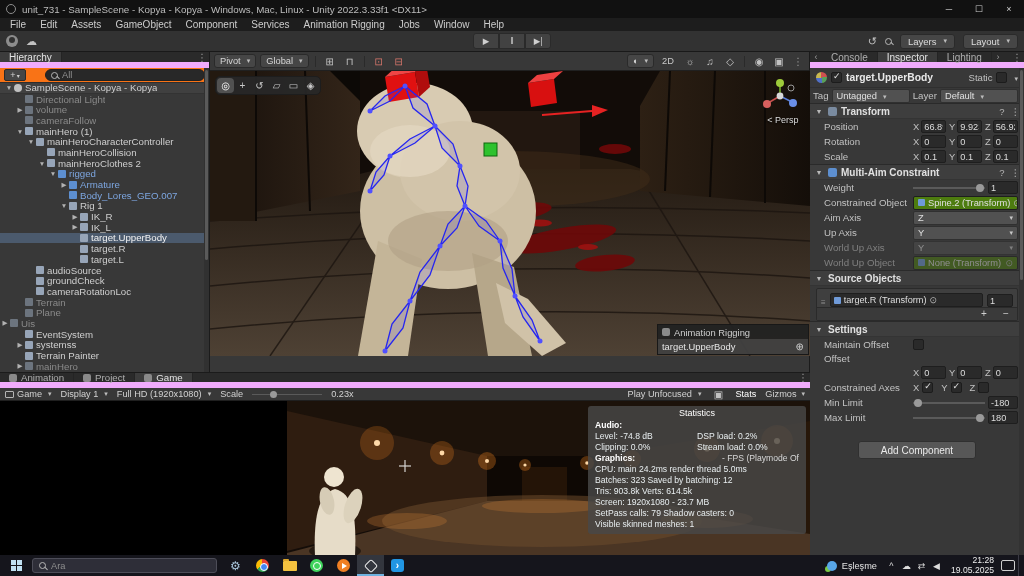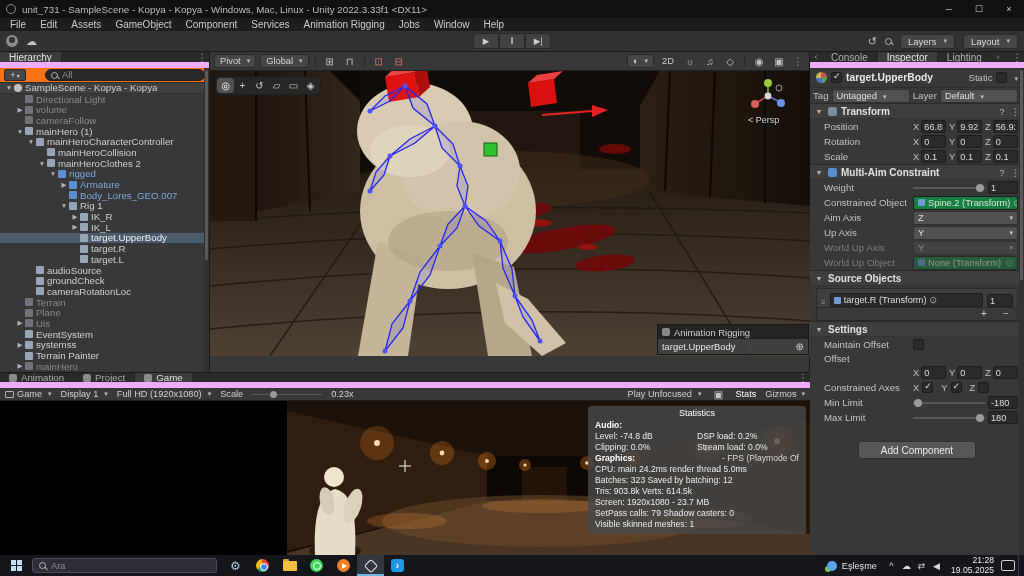--- a/index.html
+++ b/index.html
@@ -69,21 +69,21 @@
   .sico { width:16px; height:14px; display:flex; align-items:center; justify-content:center; color:#c2c2c2; font-size:10px; }
   .sico.tint { color:#d9776c; }
   .sbtn { height:14px; padding:0 4px; display:flex; align-items:center; color:#c8c8c8; font-size:9.3px; }
   .sep { width:1px; height:11px; background:#2a2a2a; margin:0 2px; flex:none; }
   .spacer { flex:1; }
   .viewport { position:relative; width:600px; height:285px; background:#000; overflow:hidden; }
   .viewport svg { display:block; }
   .tools-overlay { position:absolute; left:5px; top:5px; display:flex; background:rgba(40,40,40,.93); border:1px solid #1d1d1d; border-radius:5px; padding:1px; }
   .tool { width:17px; height:15px; display:flex; align-items:center; justify-content:center; color:#c9c9c9; font-size:10px; border-radius:4px; }
   .tool.f-active { background:#515151; color:#ffffff; }
-  .persp { position:absolute; right:16px; top:6px; width:46px; text-align:left; }
+  .persp { position:absolute; right:4px; top:6px; width:46px; text-align:center; }
   .persp-label { font-size:9px; color:#dcdcdc; text-shadow:0 1px 2px #000; }
   .rig-overlay { position:absolute; right:1px; bottom:1px; width:152px; border:1px solid #181818; font-size:9.4px; }
   .rig-head { height:14px; background:rgba(34,34,34,.95); color:#cfcfcf; display:flex; align-items:center; gap:4px; padding:0 4px; }
   .rig-ico { width:8px; height:8px; background:#8a8a8a; border-radius:2px; }
   .rig-row { height:15px; background:rgba(64,64,64,.95); color:#e6e6e6; display:flex; align-items:center; padding:0 4px; }
   .rig-add { margin-left:auto; color:#cfcfcf; font-size:10px; }
 
   
   .inspector { position:absolute; left:810px; top:52px; width:214px; height:503px; background:#383838; }
   .icontent { position:absolute; left:0; top:16px; right:0; bottom:0; overflow:hidden; }
@@ -106,21 +106,21 @@
   .hico2.blue { background:#5d8fd0; }
   .sec-right { margin-left:auto; display:flex; gap:6px; color:#b5b5b5; font-weight:normal; font-size:9.5px; }
   .iq::after { content:"?"; } .imenu::after { content:"⋮"; }
   .sld { flex:1; position:relative; height:13px; min-width:0; }
   .sld::before { content:""; position:absolute; left:0; right:0; top:6px; height:1.5px; background:#5a5a5a; }
   .sld .th { position:absolute; top:2.5px; width:8px; height:8px; border-radius:50%; background:#9a9a9a; }
   .th.right { right:1px; } .th.left { left:1px; }
   .vbox { flex:1; min-width:0; height:14px; border-radius:2px; display:flex; align-items:center; gap:3px; padding:0 4px; font-size:9.3px; color:#e0e0e0; white-space:nowrap; overflow:hidden; }
   .k-dropdown .vbox { background:#515151; border:1px solid #303030; }
   .k-dropdown .vbox::after { content:"▾"; margin-left:auto; font-size:7px; color:#c8c8c8; }
-  .k-object .vbox { background:#15803d; border:1px solid #1e1e1e;text-align:center; }
+  .k-object .vbox { background:#4d7c0f; border:1px solid #1e1e1e;text-align:center; }
   .k-object .vbox::before { content:""; width:7px; height:7px; background:#6f9ad8; border-radius:1px; flex:none; }
   .k-object .vbox::after { content:"⊙"; margin-left:auto; font-size:9px; color:#b5b5b5; }
   .f-disabled { opacity:.5; }
   .objf { flex:1; min-width:0; height:14px; background:#2a2a2a; border:1px solid #1e1e1e; border-radius:2px; display:flex; align-items:center; gap:3px; padding:0 3px; color:#dedede; font-size:9.2px; white-space:nowrap; overflow:hidden; }
   .objf::before { content:""; width:7px; height:7px; background:#6f9ad8; border-radius:1px; flex:none; }
   .picker::after { content:"⊙"; margin-left:auto; color:#b5b5b5; font-size:9px; }
   .srclist { margin:2px 6px 0 6px; background:#3f3f3f; border:1px solid #2a2a2a; border-radius:2px; }
   .src-row { height:18px; display:flex; align-items:flex-end; gap:4px; padding:0 4px; }
   .drag { color:#909090; font-size:8px; } .drag::after { content:"≡"; }
   .src-foot { height:13px; display:flex; justify-content:flex-end; border-top:1px solid #2a2a2a; background:#3a3a3a; }
@@ -370,21 +370,21 @@
         <span class="hico"></span>
         <span class="hlabel">Terrain</span>
       </div>
 
       <div class="hrow f-dim" style="padding-left: 15px;">
         <span class="harrow"></span>
         <span class="hico"></span>
         <span class="hlabel">Plane</span>
       </div>
 
-      <div class="hrow f-dim" style="padding-left: 15px;">
+      <div class="hrow f-dim" style="">
         <span class="harrow">▶</span>
         <span class="hico"></span>
         <span class="hlabel">Uis</span>
       </div>
 
       <div class="hrow" style="padding-left: 15px;">
         <span class="harrow"></span>
         <span class="hico"></span>
         <span class="hlabel">EventSystem</span>
       </div>

